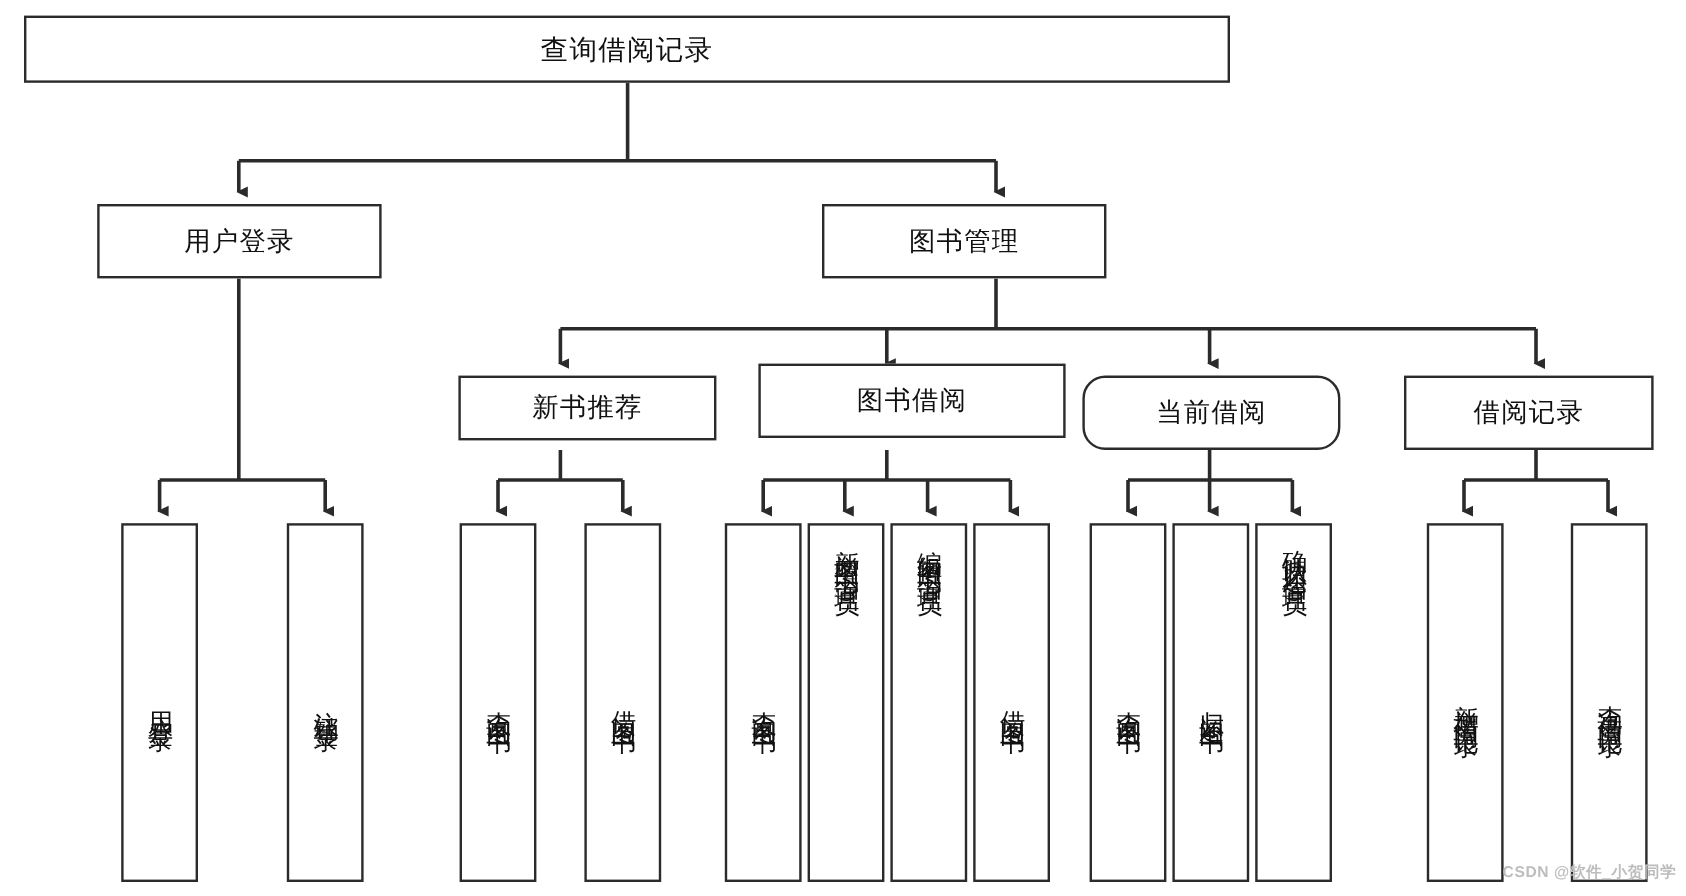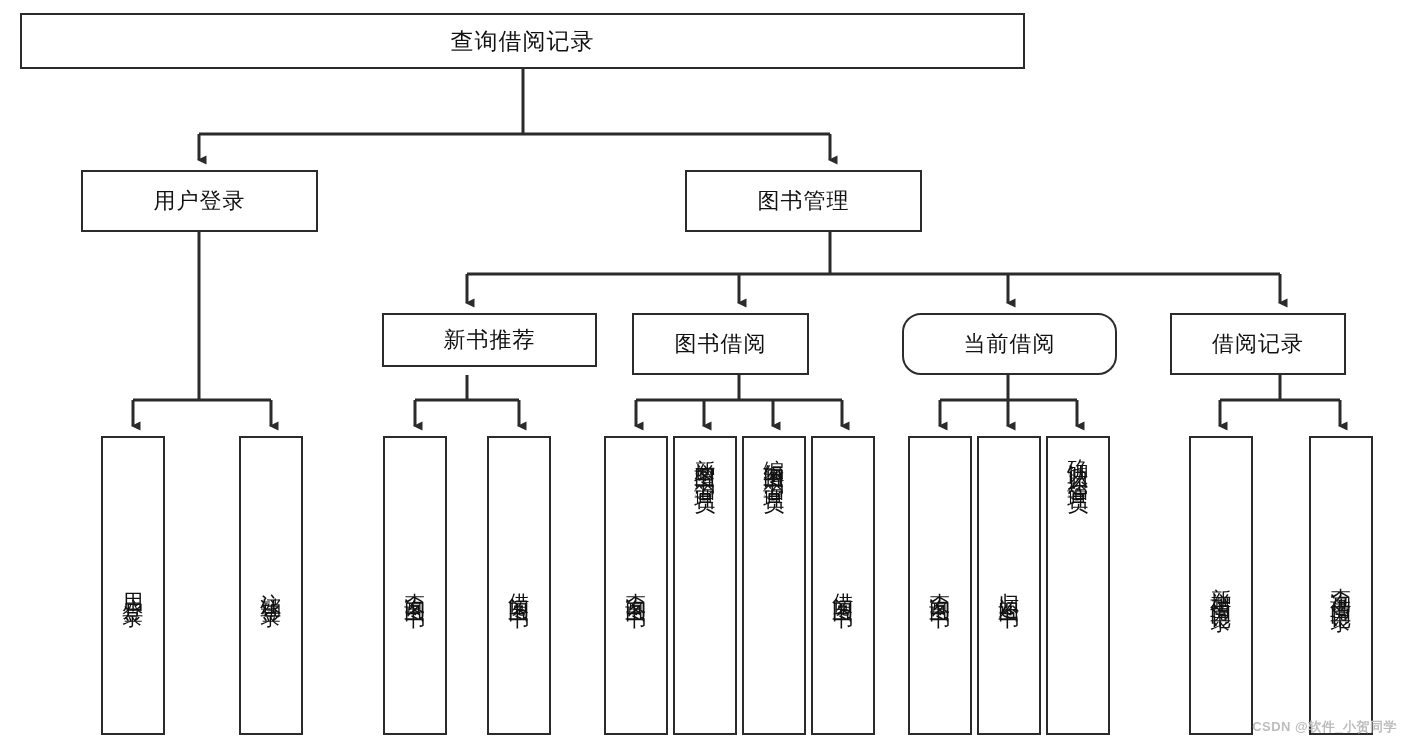--- a/index.html
+++ b/index.html
@@ -118,27 +118,27 @@
   <div class="node h" style="left:81px;top:170px;width:237px;height:62px;">
     <span>用户登录</span>
   </div>
   <div class="node h" style="left:685px;top:170px;width:237px;height:62px;">
     <span>图书管理</span>
   </div>
 
   <div class="node h" style="left:362px;top:313px;width:215px;height:54px;margin-left:20px;">
     <span>新书推荐</span>
   </div>
-  <div class="node h" style="left:632px;top:313px;width:177px;height:62px;">
+  <div class="node h" style="left:632px;top:303px;width:256px;height:62px;">
     <span>图书借阅</span>
   </div>
   <div class="node h" style="left:902px;top:313px;width:215px;height:62px;border-radius:19px;">
     <span>当前借阅</span>
   </div>
-  <div class="node h" style="left:1170px;top:313px;width:176px;height:62px;">
+  <div class="node h" style="left:1170px;top:313px;width:208px;height:62px;">
     <span>借阅记录</span>
   </div>
 
   <div class="leaf" style="left:101px;top:436px;width:64px;height:299px;">
     <span class="vtext">用户登录</span>
   </div>
   <div class="leaf" style="left:239px;top:436px;width:64px;height:299px;">
     <span class="vtext">注销登录</span>
   </div>
 

